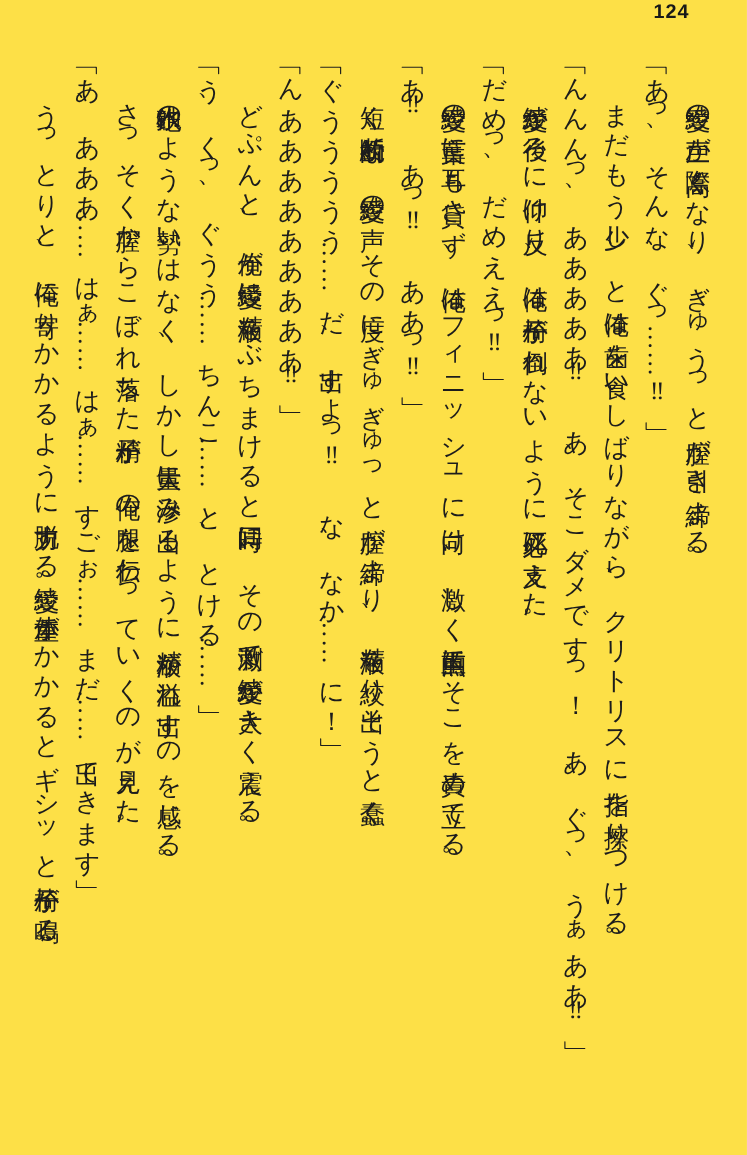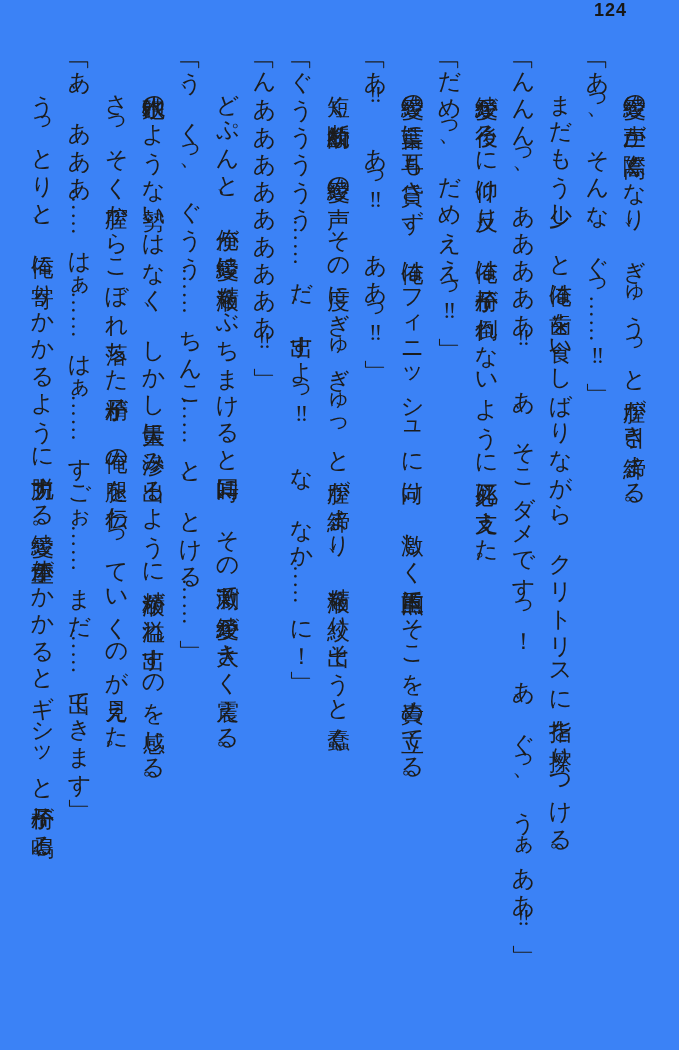--- a/index.html
+++ b/index.html
@@ -4,21 +4,21 @@
 <style>
   html, body {
     margin: 0;
     padding: 0;
     background: #e8e8e8;
   }
   .page {
     position: relative;
     width: 679px;
     height: 1050px;
-    background: #3b82f6;
+    background: #fde047;
     overflow: hidden;
     box-sizing: border-box;
     padding-left: 24px;
   }
   .page-number {
     position: absolute;
     top: 0px;
     left: 594px;
     font-family: "Liberation Sans", "DejaVu Sans", sans-serif;
     font-size: 18px;

